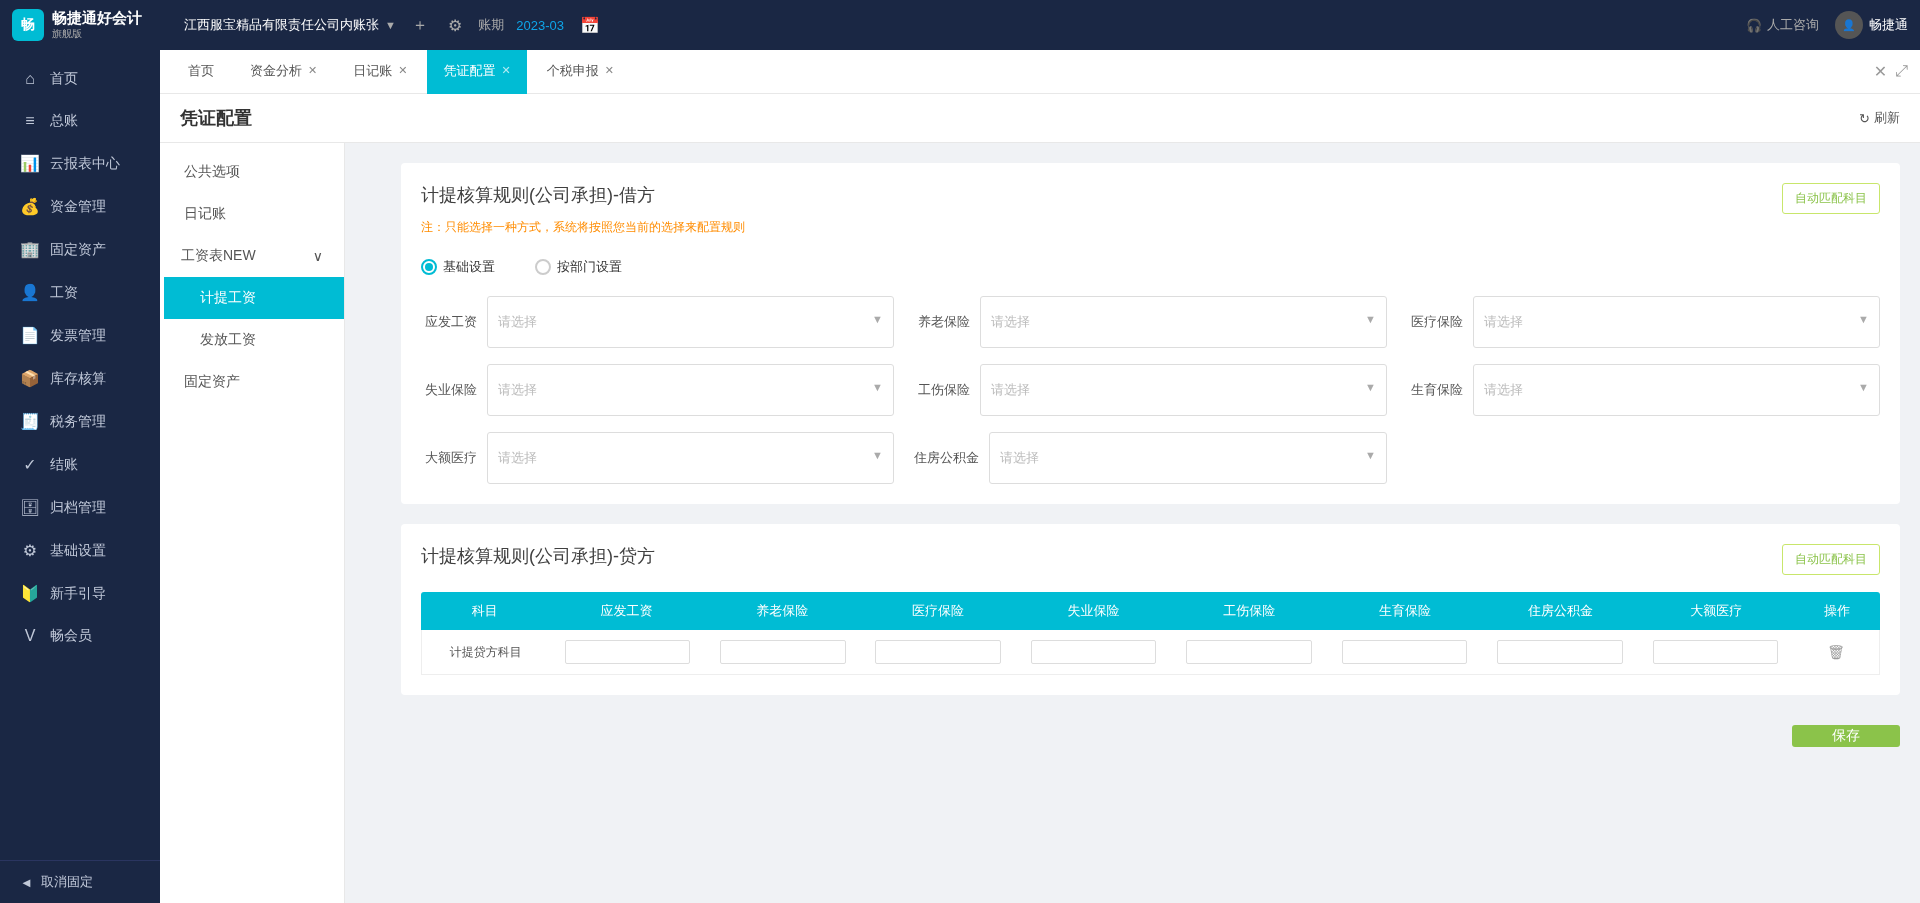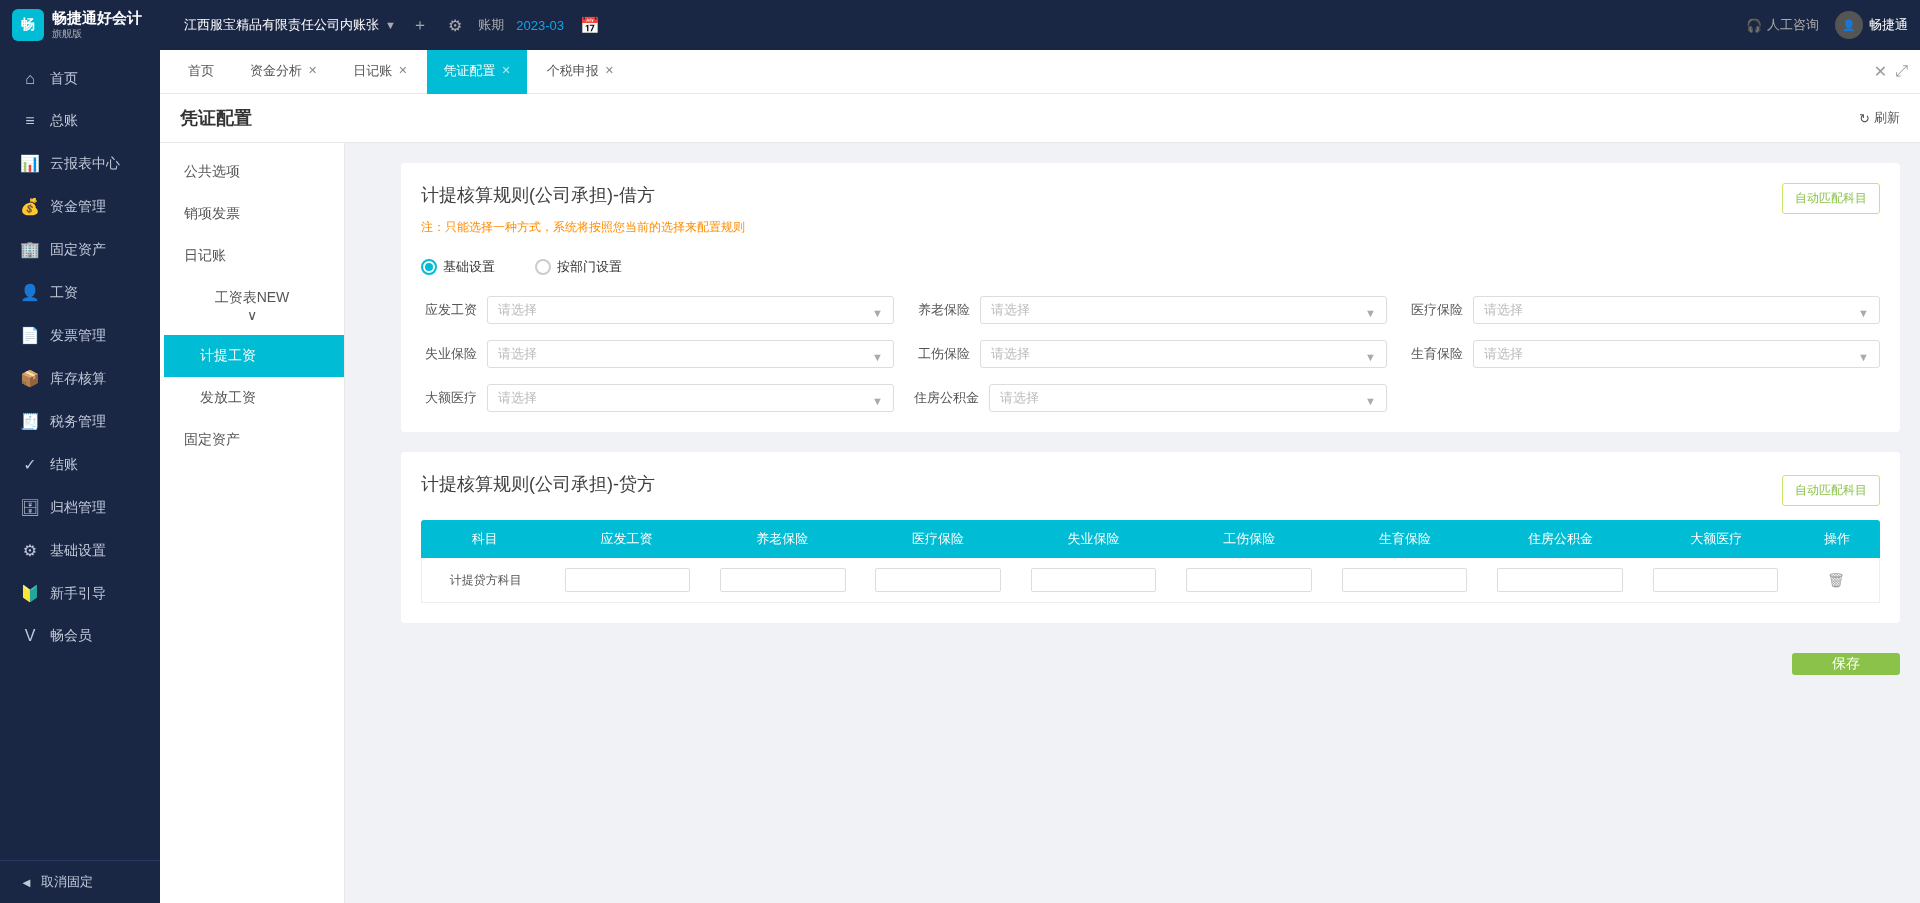--- a/index.html
+++ b/index.html
@@ -203,21 +203,20 @@
       color: white;
     }
     .left-nav-group {
       padding: 12px 21px;
       color: #555;
       cursor: pointer;
       font-size: 14px;
       display: flex;
       align-items: center;
       justify-content: space-between;
-      flex-direction: column;
     }
     .left-nav-sub {
       padding-left: 4px;
     }
     .left-nav-sub .left-nav-item {
       padding-left: 36px;
     }
 
     
     .main-panel {
@@ -290,25 +289,25 @@
       white-space: nowrap;
       color: #555;
       font-size: 13px;
       min-width: 56px;
       text-align: right;
     }
     .field-select {
       flex: 1;
       border: 1px solid #ddd;
       border-radius: 3px;
-      padding: 4px 10px;
+      padding: 16px 10px;
       color: #999;
       font-size: 13px;
       display: flex;
-      align-items: flex-end;
+      align-items: flex-start;
       justify-content: space-between;
       cursor: pointer;
       background: white;
     }
     .field-select .sel-chevron { color: #aaa; font-size: 11px; }
 
     
     .auto-match-btn {
       border: 1px solid #c8e66b;
       color: #8bc34a;
@@ -507,21 +506,20 @@
       <div class="refresh-btn">
         <span>↻</span>
         <span>刷新</span>
       </div>
     </div>
 
     <div class="inner-layout">
 
       <div class="left-nav">
         <div class="left-nav-item">公共选项</div>
-        <div class="left-nav-item">销项发票</div>
         <div class="left-nav-item">日记账</div>
         <div class="left-nav-group">
           <span>工资表<span class="new-badge">NEW</span></span>
           <span>∨</span>
         </div>
         <div class="left-nav-sub">
           <div class="left-nav-item active">计提工资</div>
           <div class="left-nav-item">发放工资</div>
         </div>
         <div class="left-nav-item">固定资产</div>
@@ -607,21 +605,21 @@
               <div class="field-select">
                 <span style="color:#bbb;">请选择</span>
                 <span class="sel-chevron">▼</span>
               </div>
             </div>
             <div></div>
           </div>
         </div>
 
         <div class="section-card">
-          <div style="display:flex; justify-content:space-between; align-items:center; margin-bottom:12px;">
+          <div style="display:flex; justify-content:space-between; align-items:flex-start; margin-bottom:12px;">
             <div class="section-title">计提核算规则(公司承担)-贷方</div>
             <button class="auto-match-btn" style="float:none; margin:0;">自动匹配科目</button>
           </div>
 
           <div class="table-header-row">
             <div class="th-cell">科目</div>
             <div class="th-cell">应发工资</div>
             <div class="th-cell">养老保险</div>
             <div class="th-cell">医疗保险</div>
             <div class="th-cell">失业保险</div>

